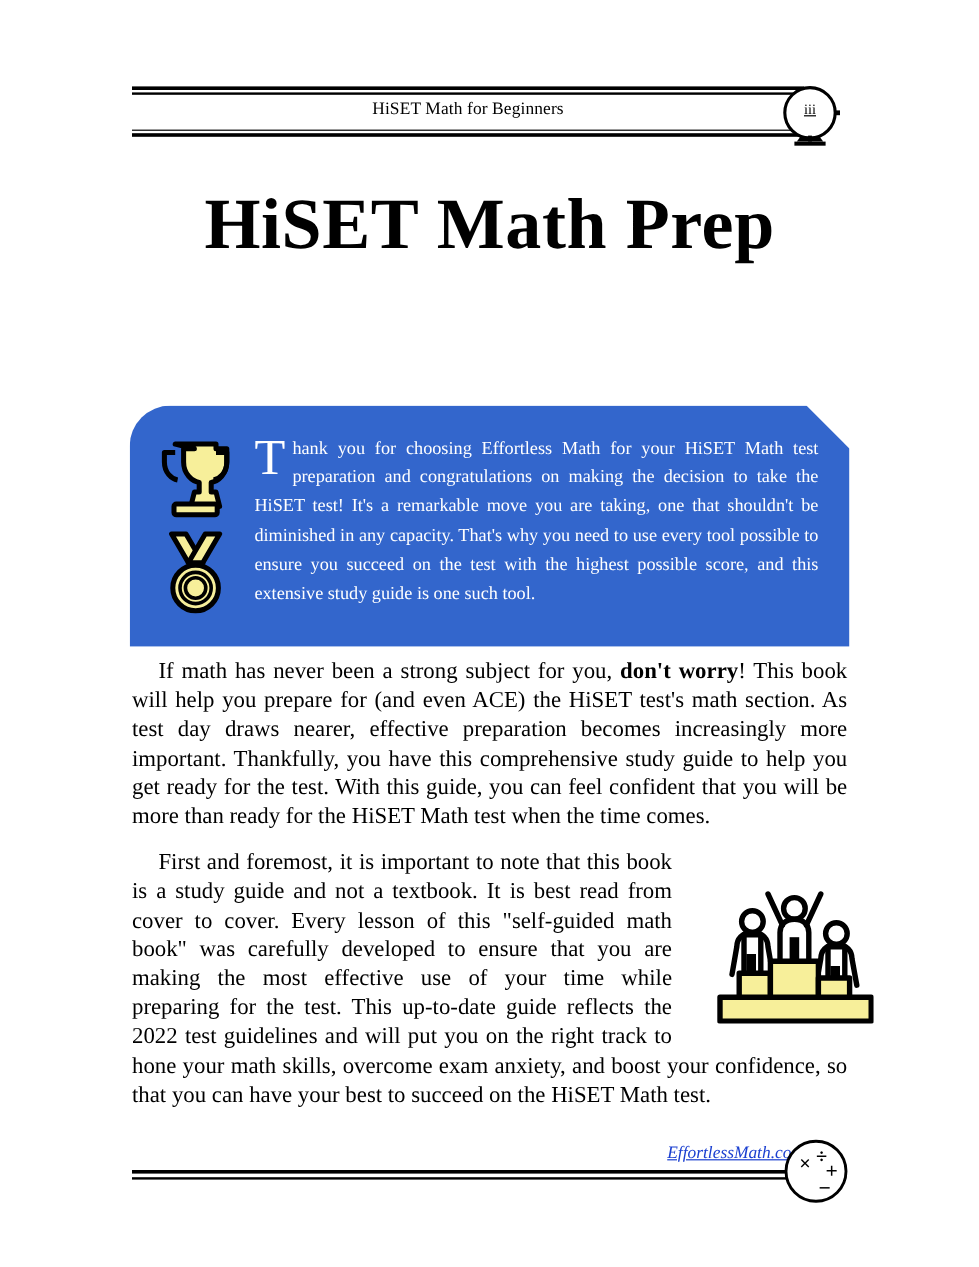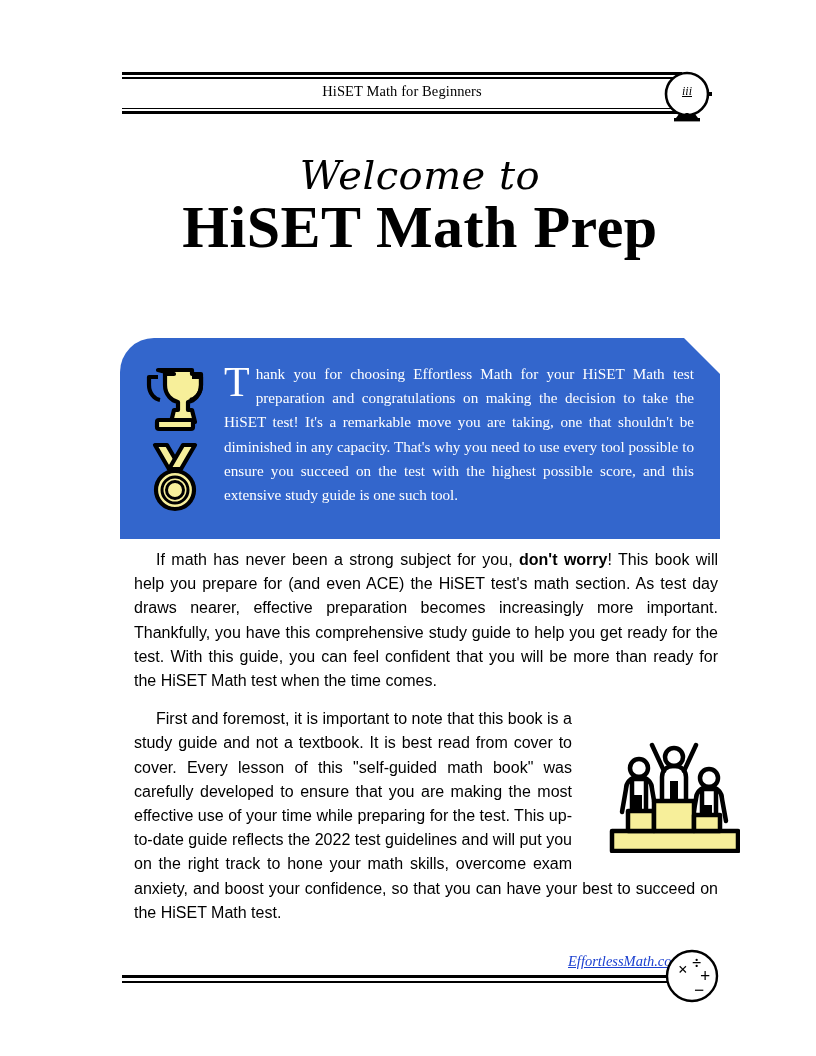--- a/index.html
+++ b/index.html
@@ -11,21 +11,21 @@
     height: 1056px;
     background: #ffffff;
     font-family: "Liberation Serif", serif;
     color: #000000;
     position: relative;
     overflow: hidden;
   }
 
   .page {
     position: absolute;
-    left: 12px; top: 0;
+    left: 0; top: 0;
     width: 660px;
     height: 1056px;
   }
 
   
   .header {
     position: absolute;
     left: 110px;
     top: 72px;
     width: 560px;
@@ -60,21 +60,20 @@
     font-family: "Liberation Serif", serif;
   }
 
   
   .globe {
     position: absolute;
     left: 652px;
     top: 68px;
     width: 56px;
     height: 56px;
-    font-style: italic;
   }
   .globe svg { display: block; }
   .globe-num {
     position: absolute;
     left: 0;
     top: 16px;
     width: 46px;
     text-align: center;
     font-size: 12px;
     font-family: "Liberation Serif", serif;
@@ -162,23 +161,23 @@
   }
 
   
   .body-wrap {
     position: absolute;
     left: 110px;
     top: 548px;
     width: 596px;
   }
   p.body {
-    margin: 0 0 14px 12px;
-    font-family: Liberation Sans, sans-serif;
-    font-size: 16px;
+    margin: 0 0 14px 0;
+    font-family: Liberation Serif, serif;
+    font-size: 19px;
     line-height: 24.2px;
     text-align: justify;
     text-indent: 22px;
   }
   p.body.last { margin-bottom: 0; }
   .bold { font-weight: bold; }
 
   
   .podium-float {
     float: right;
@@ -240,21 +239,20 @@
       <circle cx="23" cy="26" r="21" fill="#fff" stroke="#000" stroke-width="2.6"></circle>
       <rect x="21.4" y="45" width="3.2" height="5" fill="#000"></rect>
       <path d="M12 50 L34 50 L31 46 L15 46 Z" fill="#000"></path>
       <rect x="10" y="50" width="26" height="3.4" fill="#000"></rect>
       <rect x="44" y="24" width="4" height="4" fill="#000"></rect>
     </svg>
     <div class="globe-num">iii</div>
   </div>
 
   <div class="title-block">
-    <div class="welcome">Welcome to</div>
     <div class="main-title">HiSET Math Prep</div>
   </div>
 
   <div class="callout">
     <div class="callout-inner">
 
       <div class="callout-icons">
 
         <svg class="icon-trophy" width="74" height="70" viewBox="0 0 74 70">
           <g fill="#F7EF9A" stroke="#000" stroke-width="4.2" stroke-linejoin="round">

